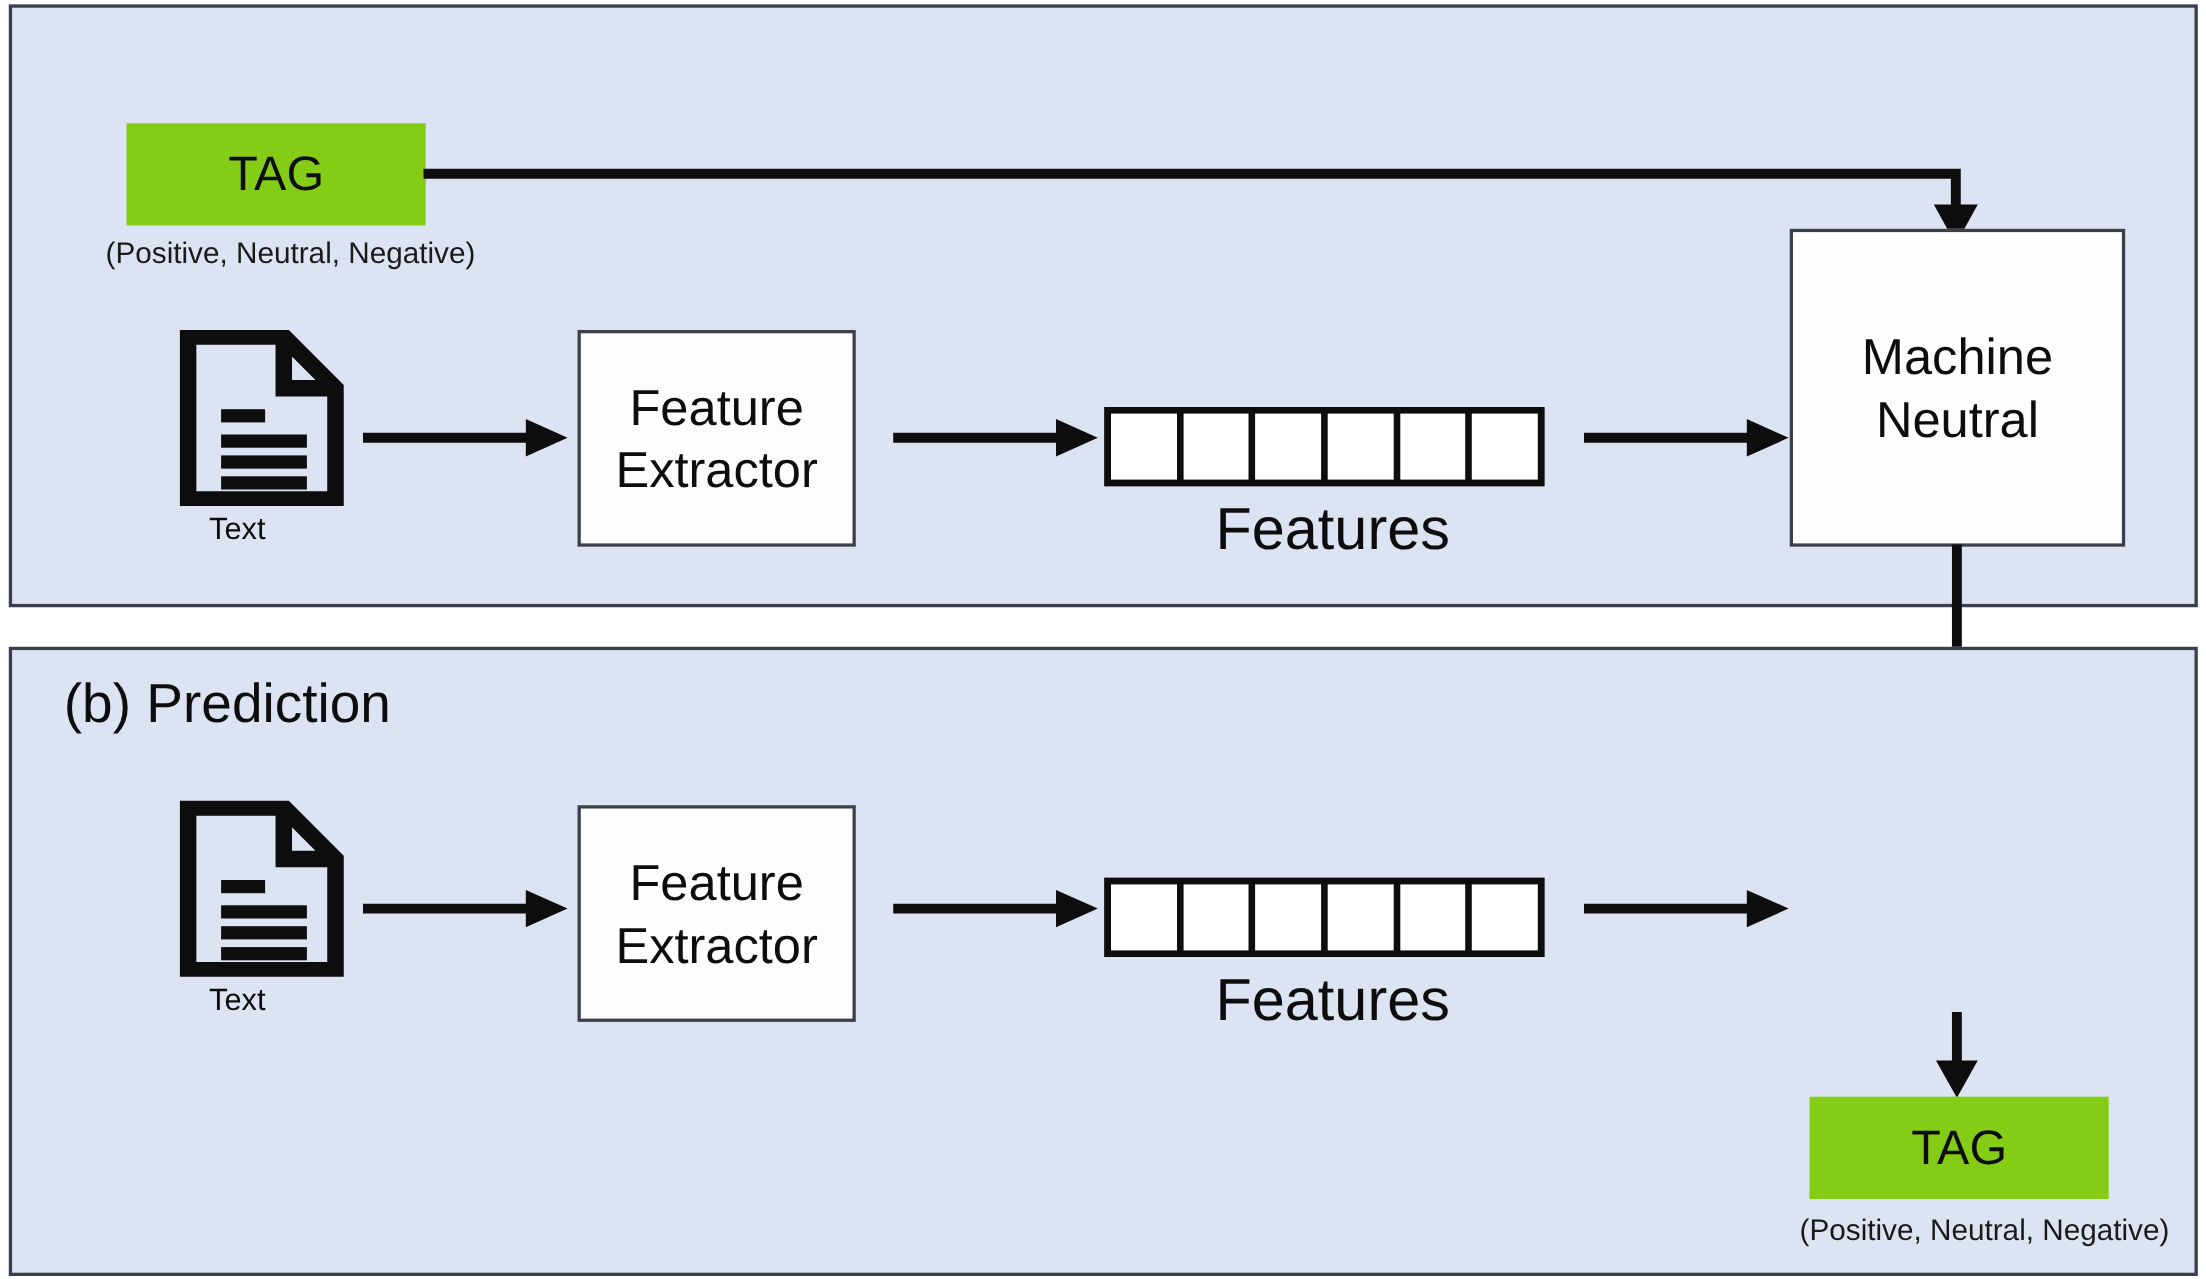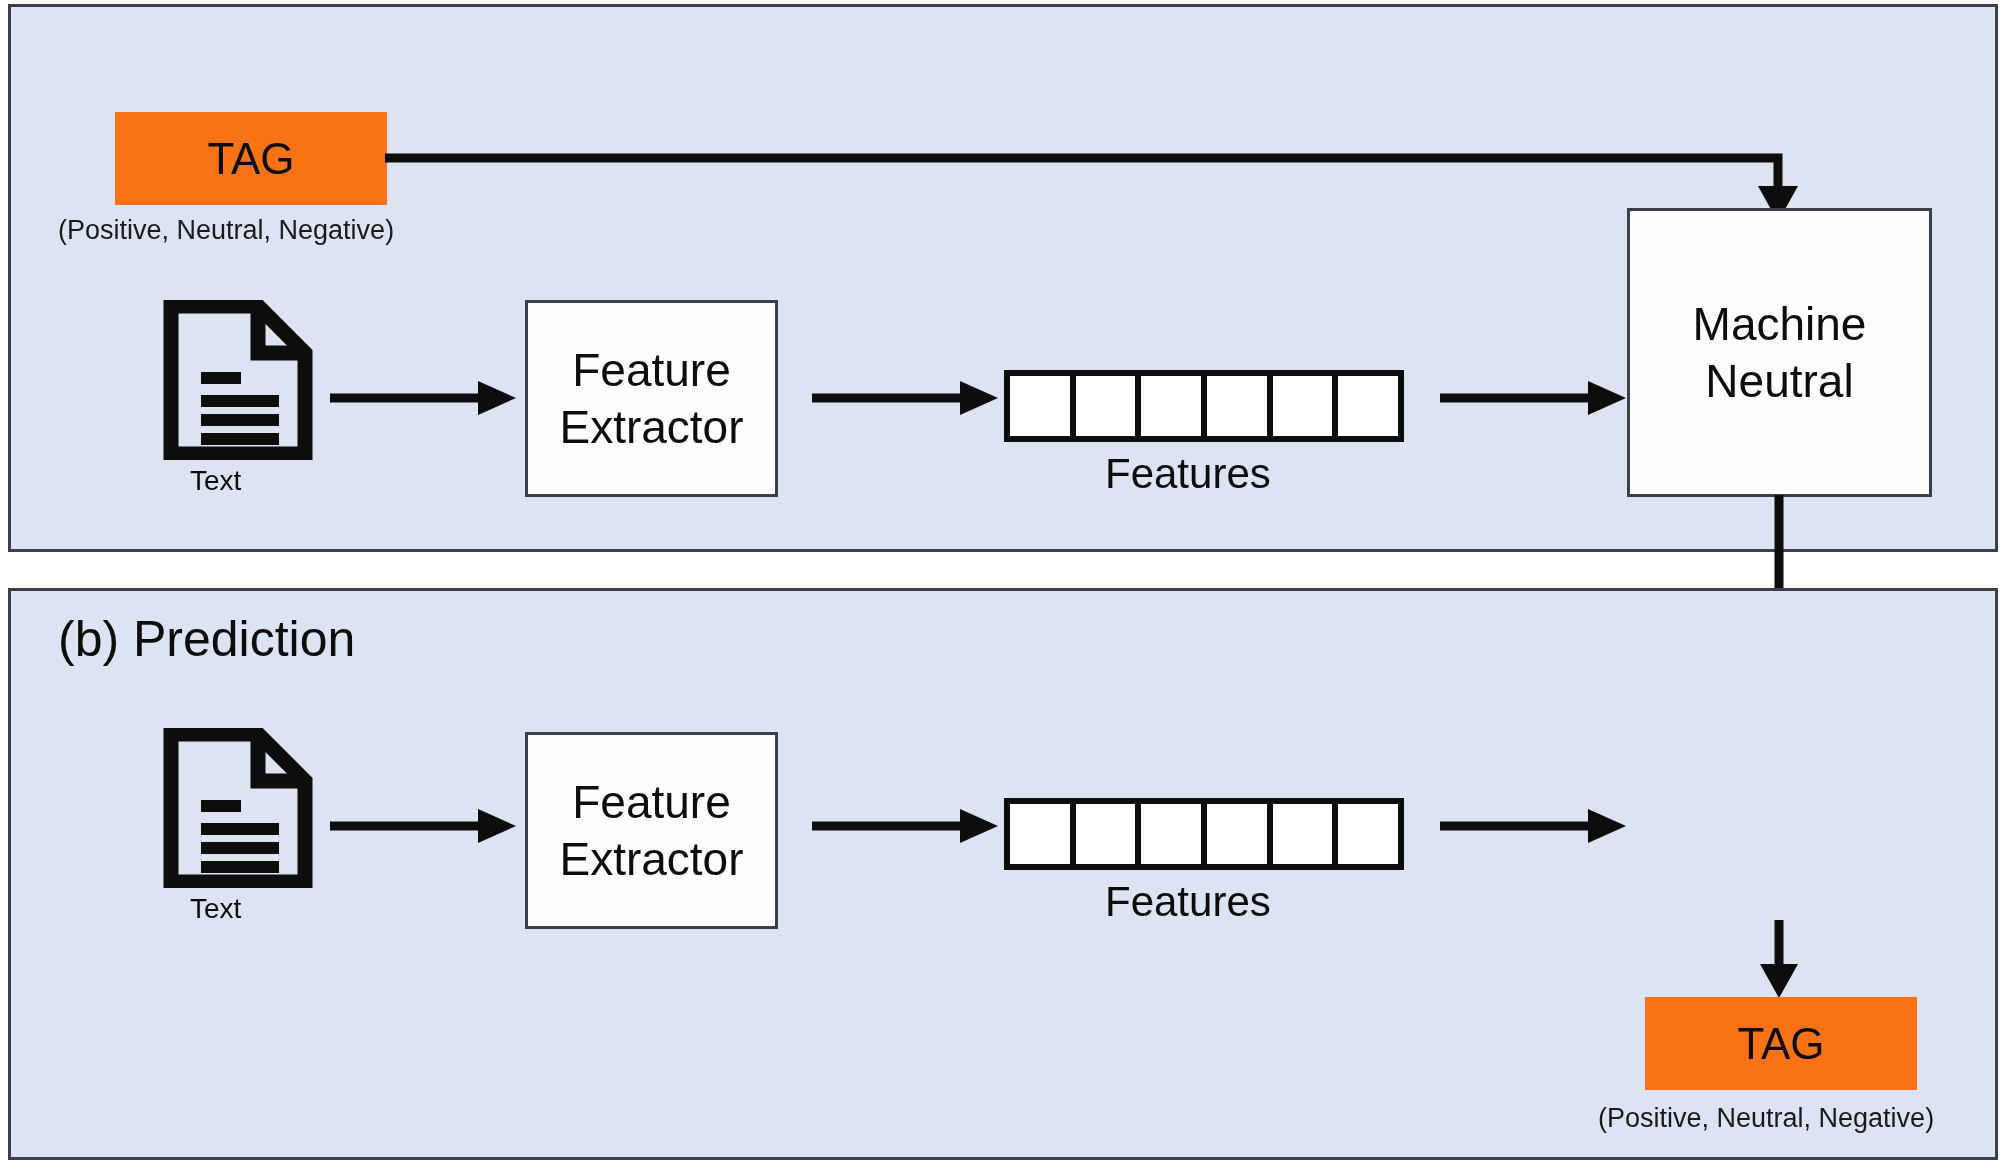--- a/index.html
+++ b/index.html
@@ -40,35 +40,36 @@
     font-size: 50px;
     color: #0d0d0d;
     white-space: nowrap;
     letter-spacing: 0px;
   }
   #title-training { left: 58px; top: 6px; }
   #title-prediction { left: 58px; top: 610px; }
 
   .tag-box {
     position: absolute;
-    background: #f97316;
+    background: #84cc16;
     display: flex;
     align-items: center;
     justify-content: center;
     font-size: 44px;
     color: #0d0d0d;
   }
   #tag-training { left: 115px; top: 112px; width: 272px; height: 93px; }
   #tag-prediction { left: 1645px; top: 997px; width: 272px; height: 93px; }
 
   .tag-caption {
     position: absolute;
     font-size: 27px;
     color: #1a1a1a;
     white-space: nowrap;
+    margin-left: 38px;
   }
   #caption-training { left: 58px; top: 215px; }
   #caption-prediction { left: 1598px; top: 1103px; }
 
   .wbox {
     position: absolute;
     background: #fdfdfd;
     border: 3px solid #3a3f4b;
     box-sizing: border-box;
     display: flex;
@@ -107,21 +108,21 @@
     gap: 6px;
   }
   #features-training   { left: 1004px; top: 370px; width: 400px; height: 72px; }
   #features-prediction { left: 1004px; top: 798px; width: 400px; height: 72px; }
   .feature-cell {
     flex: 1 1 0;
     background: #ffffff;
   }
   .features-label {
     position: absolute;
-    font-size: 42px;
+    font-size: 54px;
     color: #0d0d0d;
     white-space: nowrap;
   }
   #features-label-training   { left: 1105px; top: 450px; }
   #features-label-prediction { left: 1105px; top: 878px; }
 
   .arrow-svg { position: absolute; overflow: visible; }
 </style>
 </head>
 <body>

